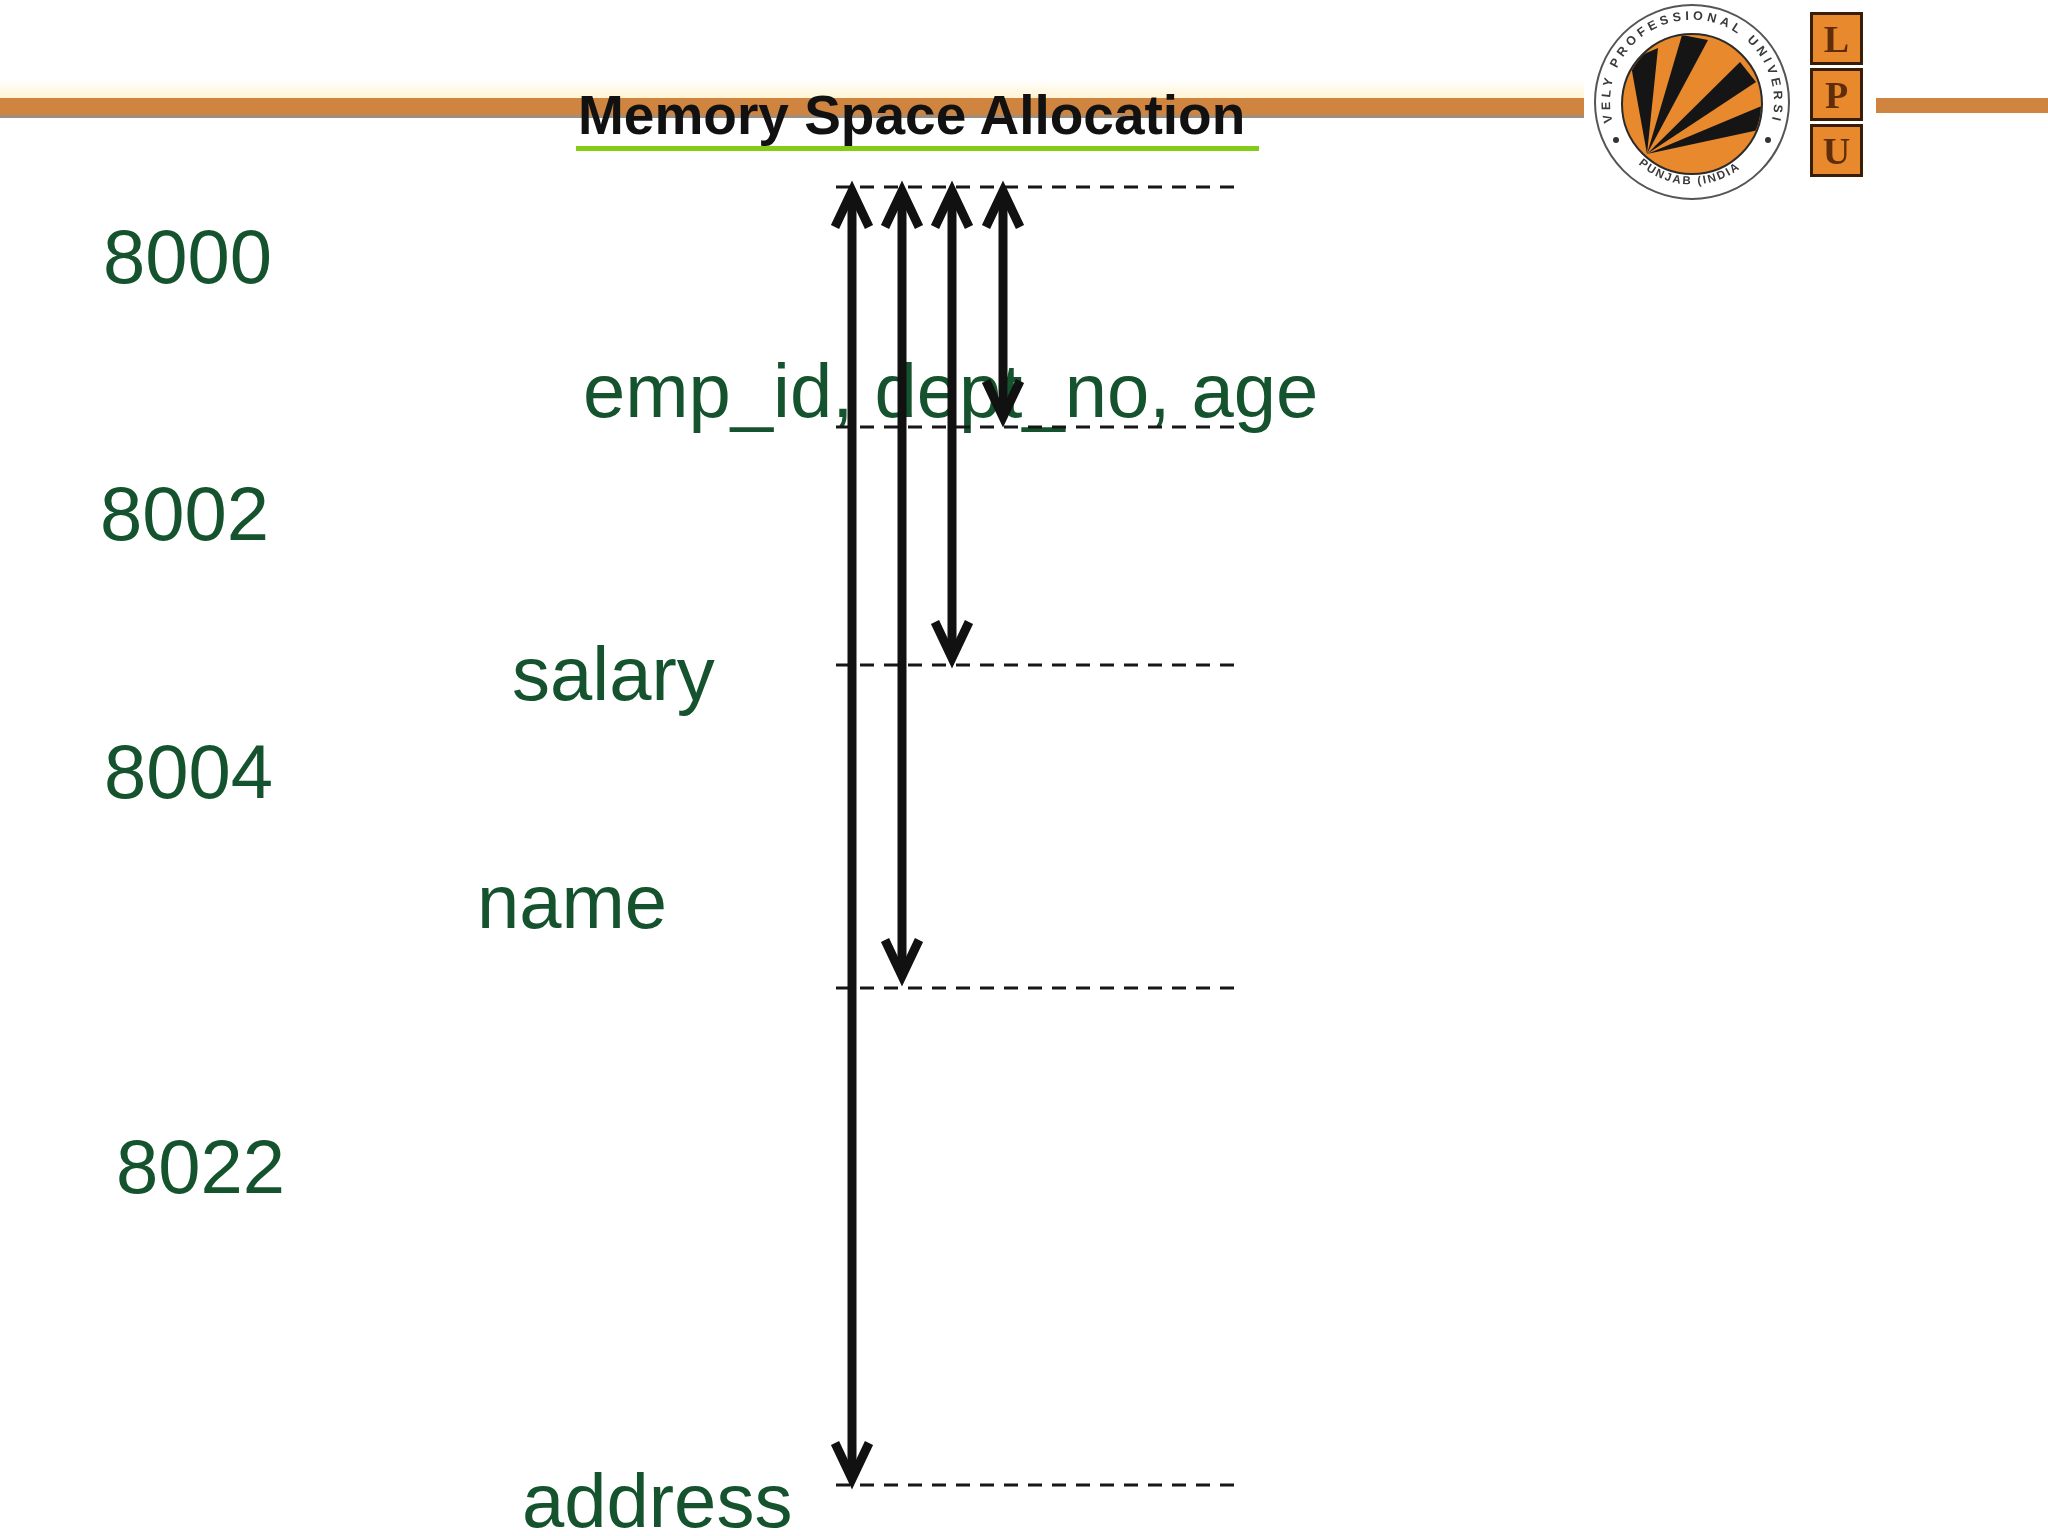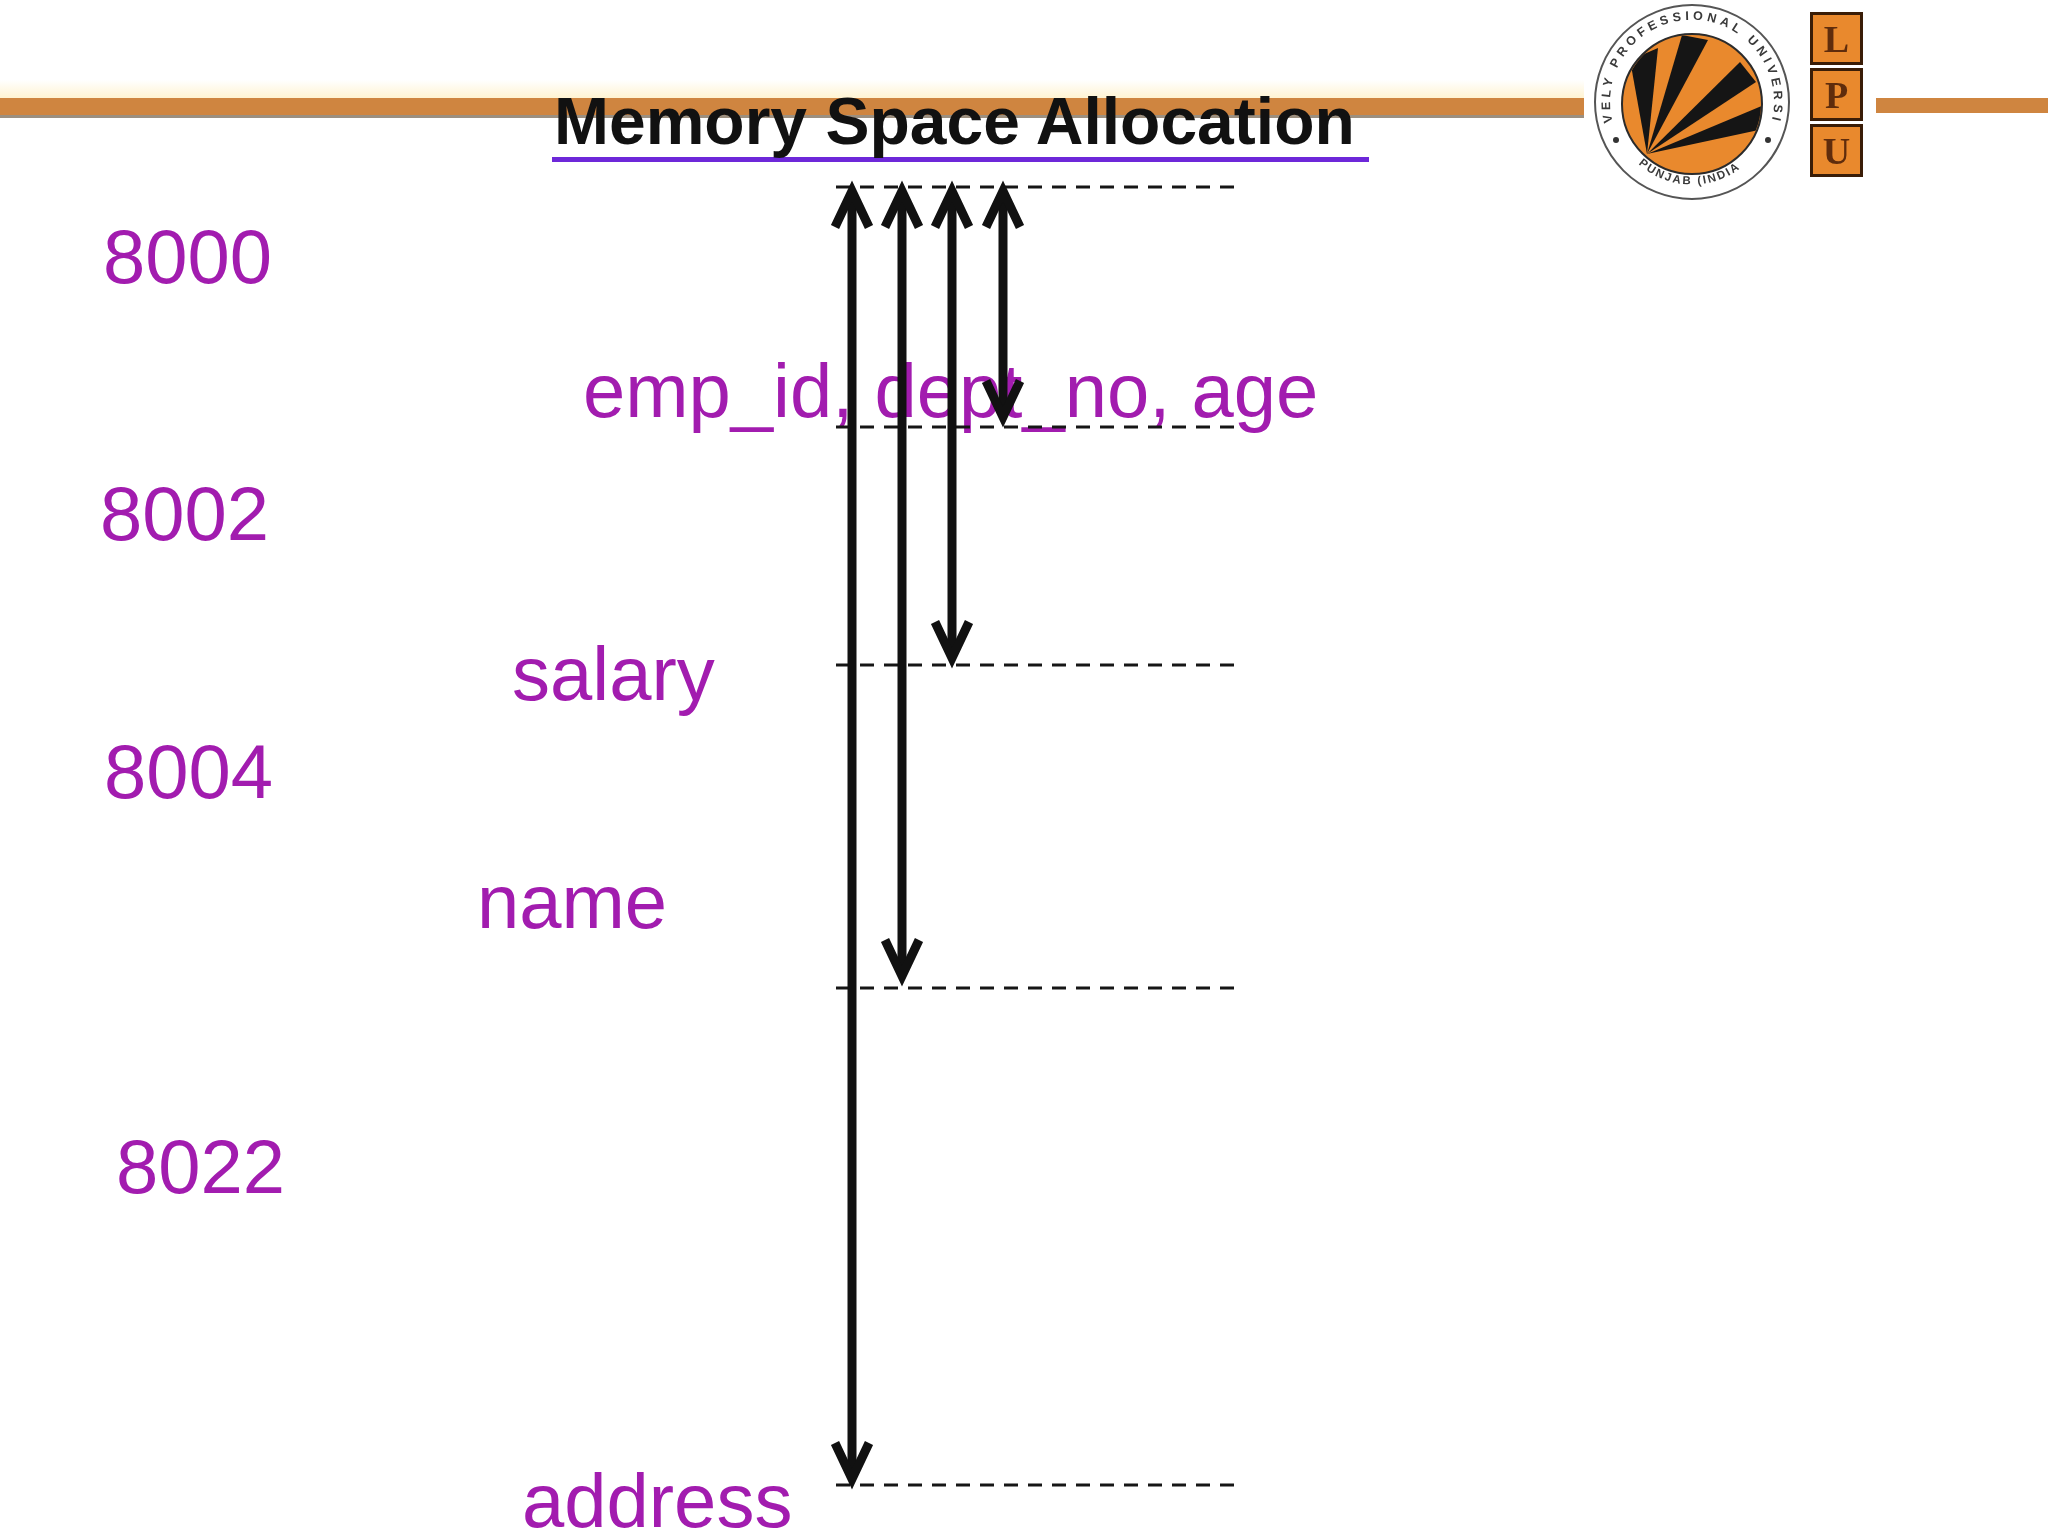--- a/index.html
+++ b/index.html
@@ -8,26 +8,26 @@
 
   
   .cream-band{position:absolute;left:0;top:80px;width:1584px;height:18px;
               background:linear-gradient(#ffffff,var(--cream));z-index:1;}
   .bar-left{position:absolute;left:0;top:98px;width:1584px;height:17px;
             background:var(--bar-orange);border-bottom:3px solid var(--bar-shadow);z-index:1;}
   .bar-right{position:absolute;left:1876px;top:98px;width:172px;height:15px;
              background:var(--bar-orange);z-index:1;}
 
   
-  .title{position:absolute;left:552px;top:88px;z-index:2;display:inline-block;
-         font-size:66px;font-weight:bold;line-height:1;white-space:nowrap;
-         padding:0 14px 3px 2px;border-bottom:5px solid #6d28d9;color:#111;}
+  .title{position:absolute;left:576px;top:88px;z-index:2;display:inline-block;
+         font-size:55px;font-weight:bold;line-height:1;white-space:nowrap;
+         padding:0 14px 3px 2px;border-bottom:5px solid #84cc16;color:#111;}
 
   
-  .addr,.field{position:absolute;z-index:2;font-size:76px;line-height:1;white-space:nowrap;color:#a21caf;}
+  .addr,.field{position:absolute;z-index:2;font-size:76px;line-height:1;white-space:nowrap;color:#14532d;}
 
   
   #arrow-svg{position:absolute;left:0;top:0;z-index:3;}
   #arrow-svg .dash{stroke:#161616;stroke-width:3;stroke-dasharray:14 10;}
   #arrow-svg .shaft{stroke:#111;stroke-width:9;}
   #arrow-svg .chev{stroke:#111;stroke-width:9;fill:none;stroke-linecap:butt;stroke-linejoin:miter;}
 
   
   #seal{position:absolute;left:1592px;top:2px;width:200px;height:200px;z-index:3;}
   #lpu-blocks{position:absolute;left:1810px;top:0;width:60px;height:200px;z-index:3;}

